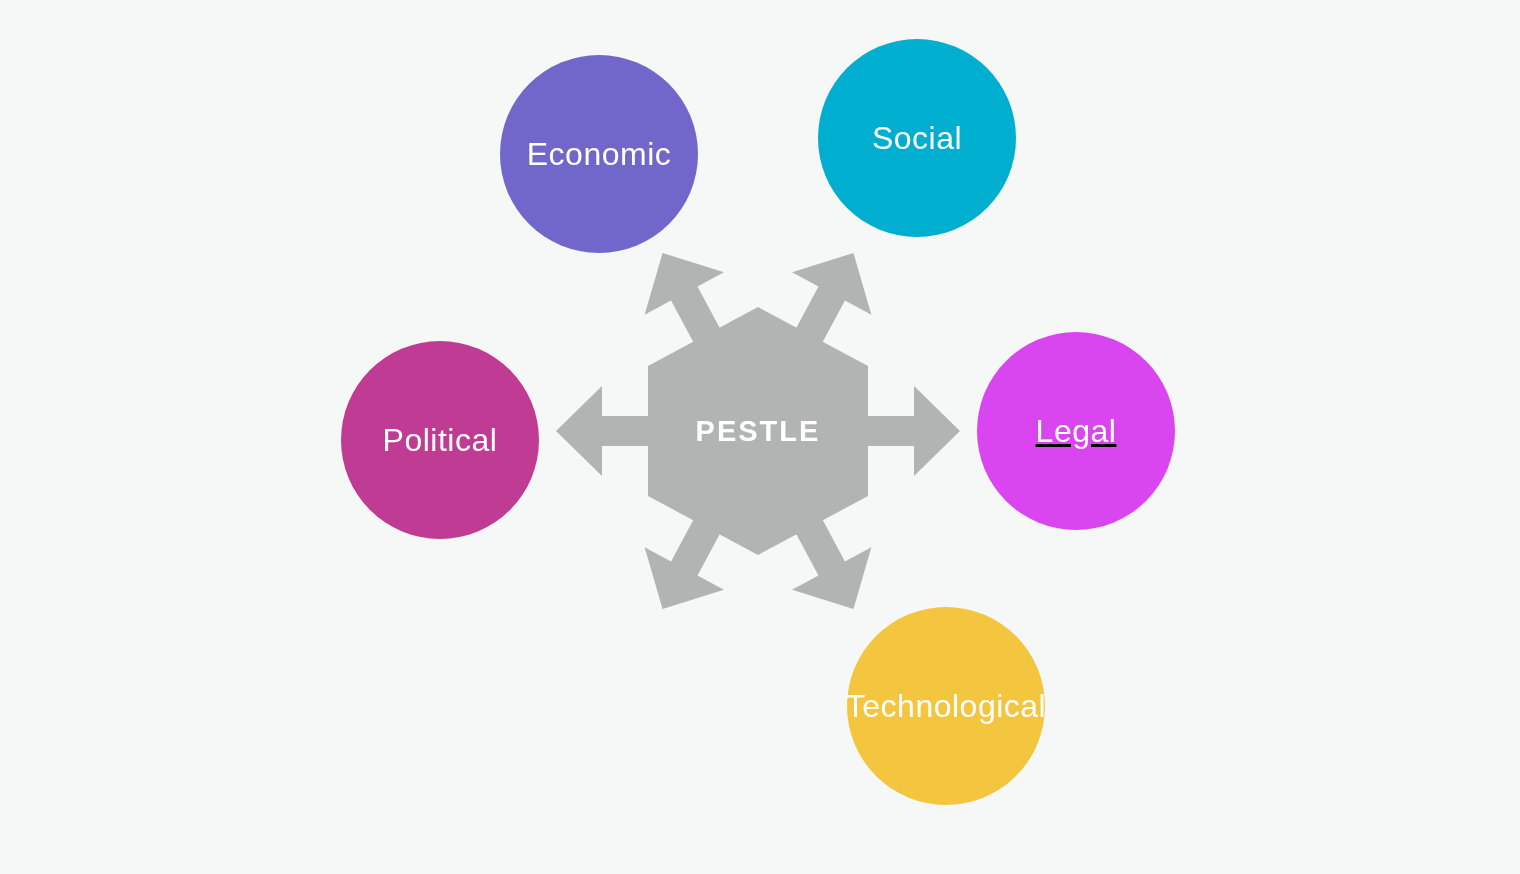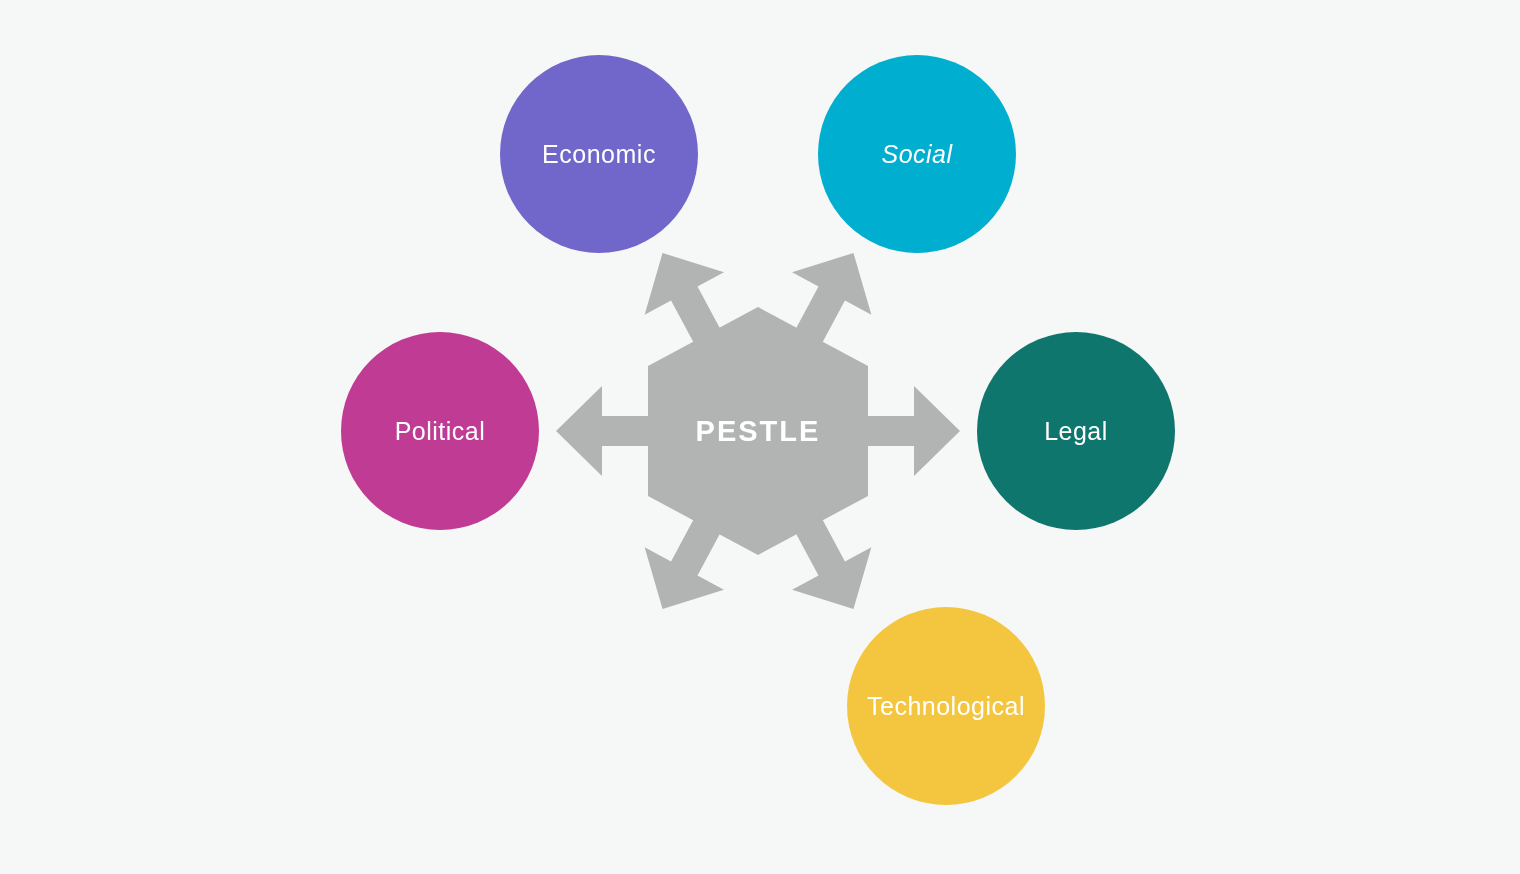--- a/index.html
+++ b/index.html
@@ -17,28 +17,28 @@
     position: absolute;
     width: 198px;
     height: 198px;
     border-radius: 50%;
     display: flex;
     align-items: center;
     justify-content: center;
   }
   .node-label {
     color: var(--label-color, #FFFFFF);
-    font-size: 25px;
+    font-size: 32px;
     font-weight: 400;
     letter-spacing: 0.5px;
     white-space: nowrap;
   }
   .pos-economic      { left: 500px; top: 55px;  }
-  .pos-social        { left: 818px; top: 55px; font-style: italic;  }
-  .pos-political     { left: 341px; top: 332px; }
+  .pos-social        { left: 818px; top: 39px;  }
+  .pos-political     { left: 341px; top: 341px; }
   .pos-legal         { left: 977px; top: 332px; }
   .pos-environmental { left: 499px; top: 607px; }
   .pos-technological { left: 847px; top: 607px; }
 
   .center-svg {
     position: absolute;
     left: 548px;
     top: 240px;
     width: 420px;
     height: 382px;
@@ -73,21 +73,21 @@
   </div>
 
   <div class="node pos-social" style="background: rgb(0, 174, 207);">
     <span class="node-label">Social</span>
   </div>
 
   <div class="node pos-political" style="background: rgb(192, 59, 147);">
     <span class="node-label">Political</span>
   </div>
 
-  <div class="node pos-legal" style="background: #0f766e;">
+  <div class="node pos-legal" style="background: #d946ef; text-decoration: underline;">
     <span class="node-label">Legal</span>
   </div>
 
 
   <div class="node pos-technological" style="background: rgb(244, 198, 63);">
     <span class="node-label">Technological</span>
   </div>
 
 </div>
 

